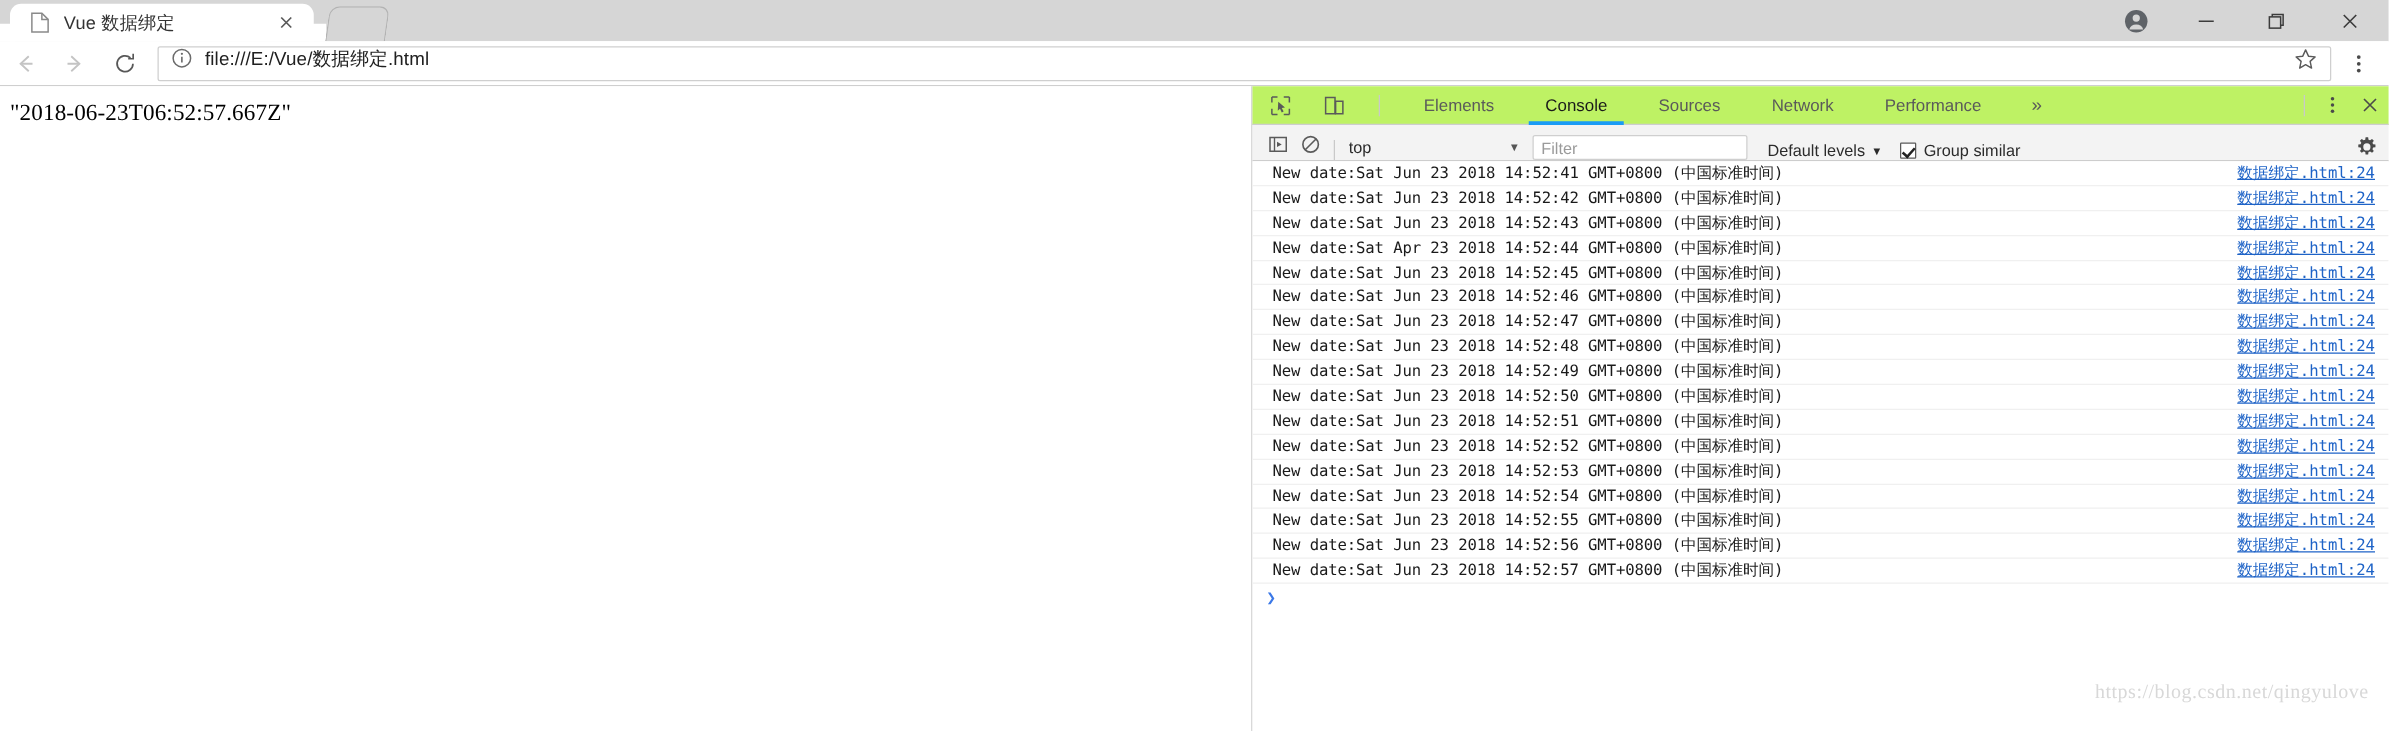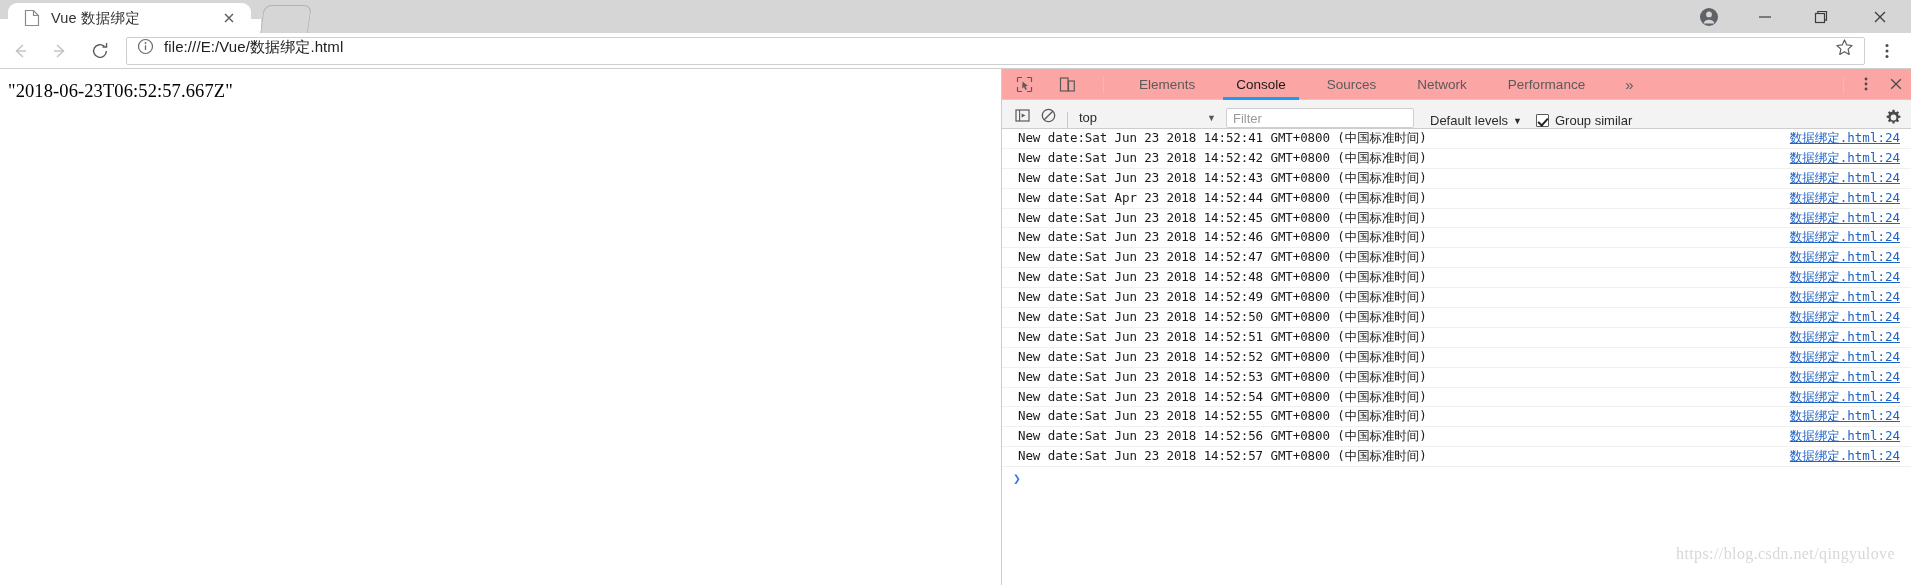--- a/index.html
+++ b/index.html
@@ -128,21 +128,21 @@
   
   .devtools {
     position: absolute; left: 1001px; top: 69px;
     width: 910px; height: 516px;
     background: #fff;
     border-left: 1px solid #cdcdcd;
     display: flex; flex-direction: column;
   }
   .dt-tabbar {
     height: 31px;
-    background: #fca5a5;
+    background: #bef264;
     border-bottom: 1px solid #cdcdcd;
     display: flex; align-items: center;
     flex: none;
     position: relative;
     gap: 15px;
   }
   .dt-iconbtn {
     width: 28px; height: 28px;
     display: flex; align-items: center; justify-content: center;
     color: #5a5a5a;
@@ -197,21 +197,21 @@
     width: 148px; height: 21px;
     font-size: 13px; color: #2b2b2b;
     padding-left: 5px;
     position: relative;
   }
   .ctx-select .caret {
     position: absolute; right: 6px; top: 50%; transform: translateY(-50%);
     font-size: 9px; color: #555;
   }
   .filter-input {
-    width: 188px; height: 20px;
+    width: 172px; height: 20px;
     background: #fff;
     border: 1px solid #cfcfcf;
     border-radius: 2px;
     font-size: 13px;
     color: #9a9a9a;
     display: flex; align-items: center;
     padding-left: 6px;
     margin-left: 4px;
   }
   .levels {

